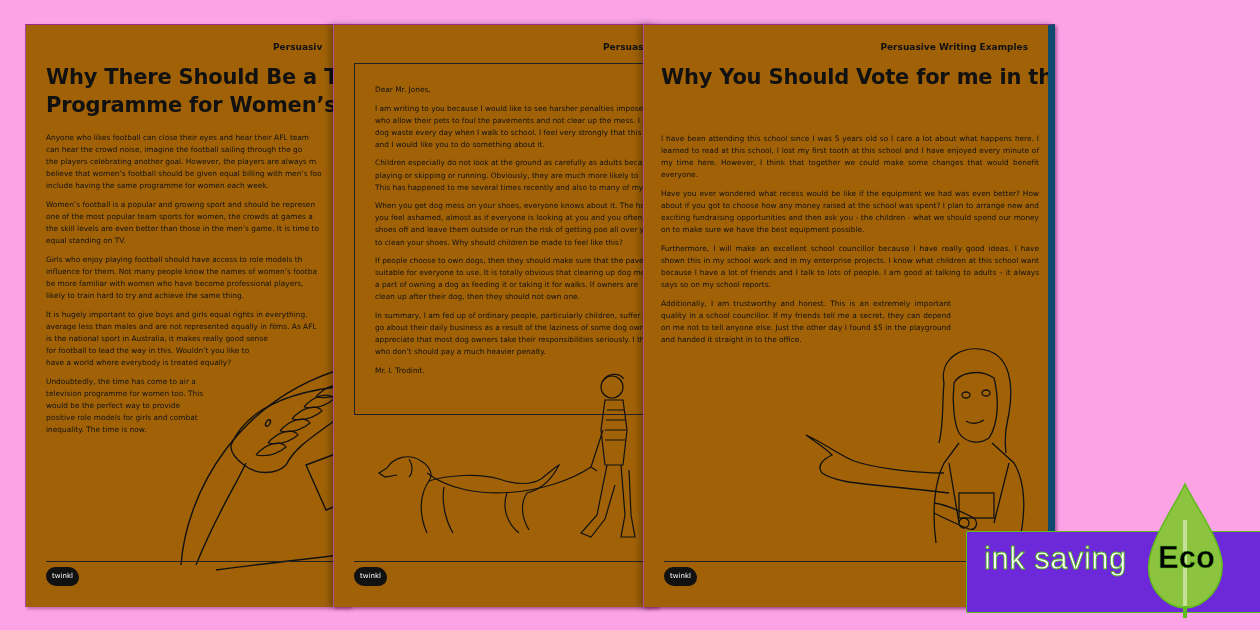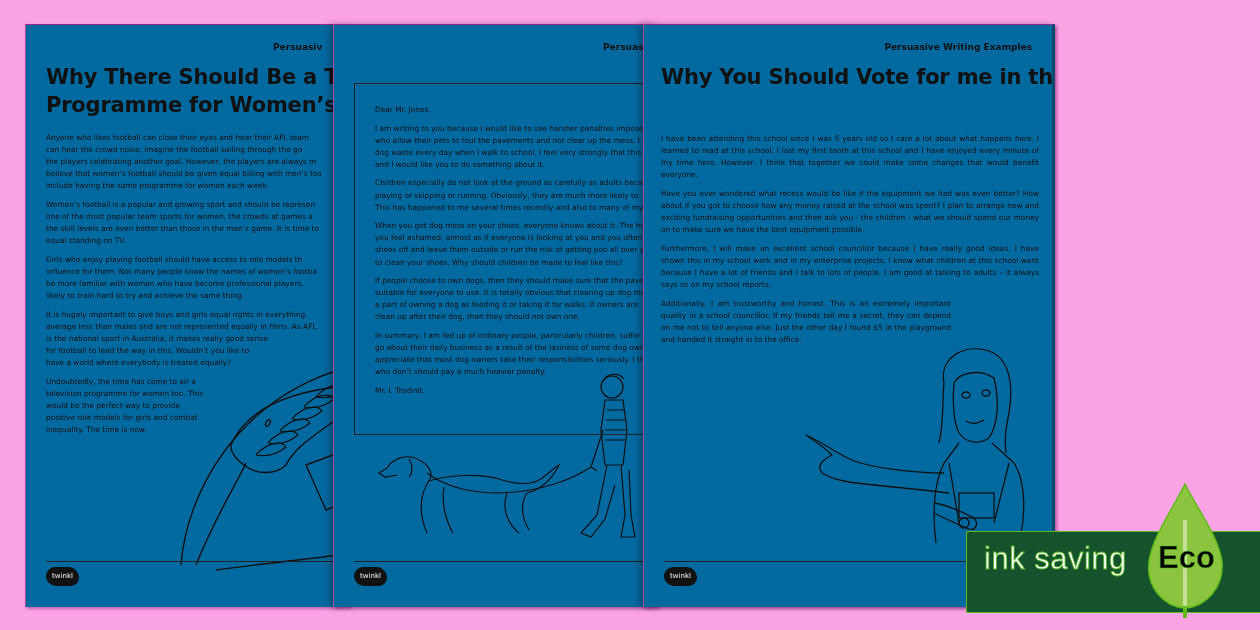--- a/index.html
+++ b/index.html
@@ -1,27 +1,27 @@
 <!DOCTYPE html>
 <html><head>
 <meta charset="utf-8">
 <style>
   * { box-sizing: border-box; margin: 0; padding: 0; }
   html, body { width: 1260px; height: 630px; overflow: hidden; }
   body { background: #fca3e6; position: relative; font-family: "DejaVu Sans", sans-serif; color: #111; }
 
   .page {
-    position: absolute; top: 24px; height: 583px; background: #0369a1;
+    position: absolute; top: 24px; height: 583px; background: #a16207;
     border-top: 1px solid #9a2a86; border-left: 1px solid #b04a9a;
     box-shadow: 2px 2px 3px rgba(120,20,100,0.45);
     overflow: hidden;
   }
   #page-left { left: 25px; width: 325px; z-index: 1; }
   #page-mid { left: 333px; width: 325px; z-index: 2; box-shadow: -4px 0 6px rgba(0,0,0,0.25), 2px 2px 3px rgba(120,20,100,0.45); }
-  #page-right { left: 643px; width: 412px; z-index: 3; box-shadow: -4px 0 6px rgba(0,0,0,0.25), 2px 2px 3px rgba(120,20,100,0.55); border-right:3px solid #0c4a6e;padding-left:20px; }
+  #page-right { left: 643px; width: 412px; z-index: 3; box-shadow: -4px 0 6px rgba(0,0,0,0.25), 2px 2px 3px rgba(120,20,100,0.55); border-right:7px solid #0c4a6e;padding-left:20px; }
 
   .header-label {
     position: absolute; top: 17px; font-size: 9px; font-weight: bold; white-space: nowrap;
   }
   #page-left .header-label { left: 247px; }
   #page-mid .header-label { left: 269px; }
   #page-right .header-label { right: 20px; }
 
   .title {
     position: absolute; left: 20px; top: 38px; font-size: 21px; font-weight: bold; line-height: 28px;
@@ -30,38 +30,38 @@
 
   .body-text { position: absolute; font-size: 7.4px; line-height: 12.1px; }
   .body-text p { margin-bottom: 6.5px; }
 
   #page-left .body-text { left: 20px; top: 107px; width: 330px; white-space: nowrap; }
   #page-right .body-text { left: 17px; top: 108px; width: 378px; text-align: justify; }
   #page-right .body-text p.narrow { width: 290px; }
 
   .letter-box {
     position: absolute; left: 20px; top: 38px; width: 330px; height: 352px;
-    border: 1.3px solid #222; border-right: none; margin-top: 20px;
+    border: 1.3px solid #222; border-right: none;
   }
   .letter-text { position: absolute; left: 20px; top: 20px; width: 320px; font-size: 7.4px; line-height: 12.1px; white-space: nowrap; }
   .letter-text p { margin-bottom: 6.5px; }
 
   .footer-line { position: absolute; bottom: 45px; left: 20px; right: 0; height: 1px; background: #222; }
   #page-right .footer-line { right: 20px; }
   .twinkl-logo {
     position: absolute; bottom: 21px; left: 20px; width: 33px; height: 19px;
     background: #111; border-radius: 10px 12px 9px 11px;
     color: #fff; font-size: 7px; font-weight: normal; text-align: center; line-height: 19px;
   }
 
   .illus { position: absolute; }
 
   .eco-banner {
     position: absolute; left: 966px; top: 531px; width: 294px; height: 82px;
-    background: #14532d; border: 1.5px solid #5fbc1a; border-right: none; border-radius: 2px 0 0 2px;
+    background: #6d28d9; border: 1.5px solid #5fbc1a; border-right: none; border-radius: 2px 0 0 2px;
     z-index: 5;
   }
   .eco-banner .ink-label {
     position: absolute; left: 17px; top: 9px; font-size: 31px; color: #fff; font-family: "Liberation Sans", sans-serif;
     -webkit-text-stroke: 0.8px #4fb51a; letter-spacing: 0.5px;
   }
   .eco-leaf { position: absolute; left: 1146px; top: 482px; z-index: 6; }
   .eco-label {
     position: absolute; left: 1158px; top: 540px; font-size: 31px; font-weight: bold; color: #000000;
     z-index: 7; font-family: "Liberation Sans", sans-serif; -webkit-text-stroke: 0.6px #4fb51a;

